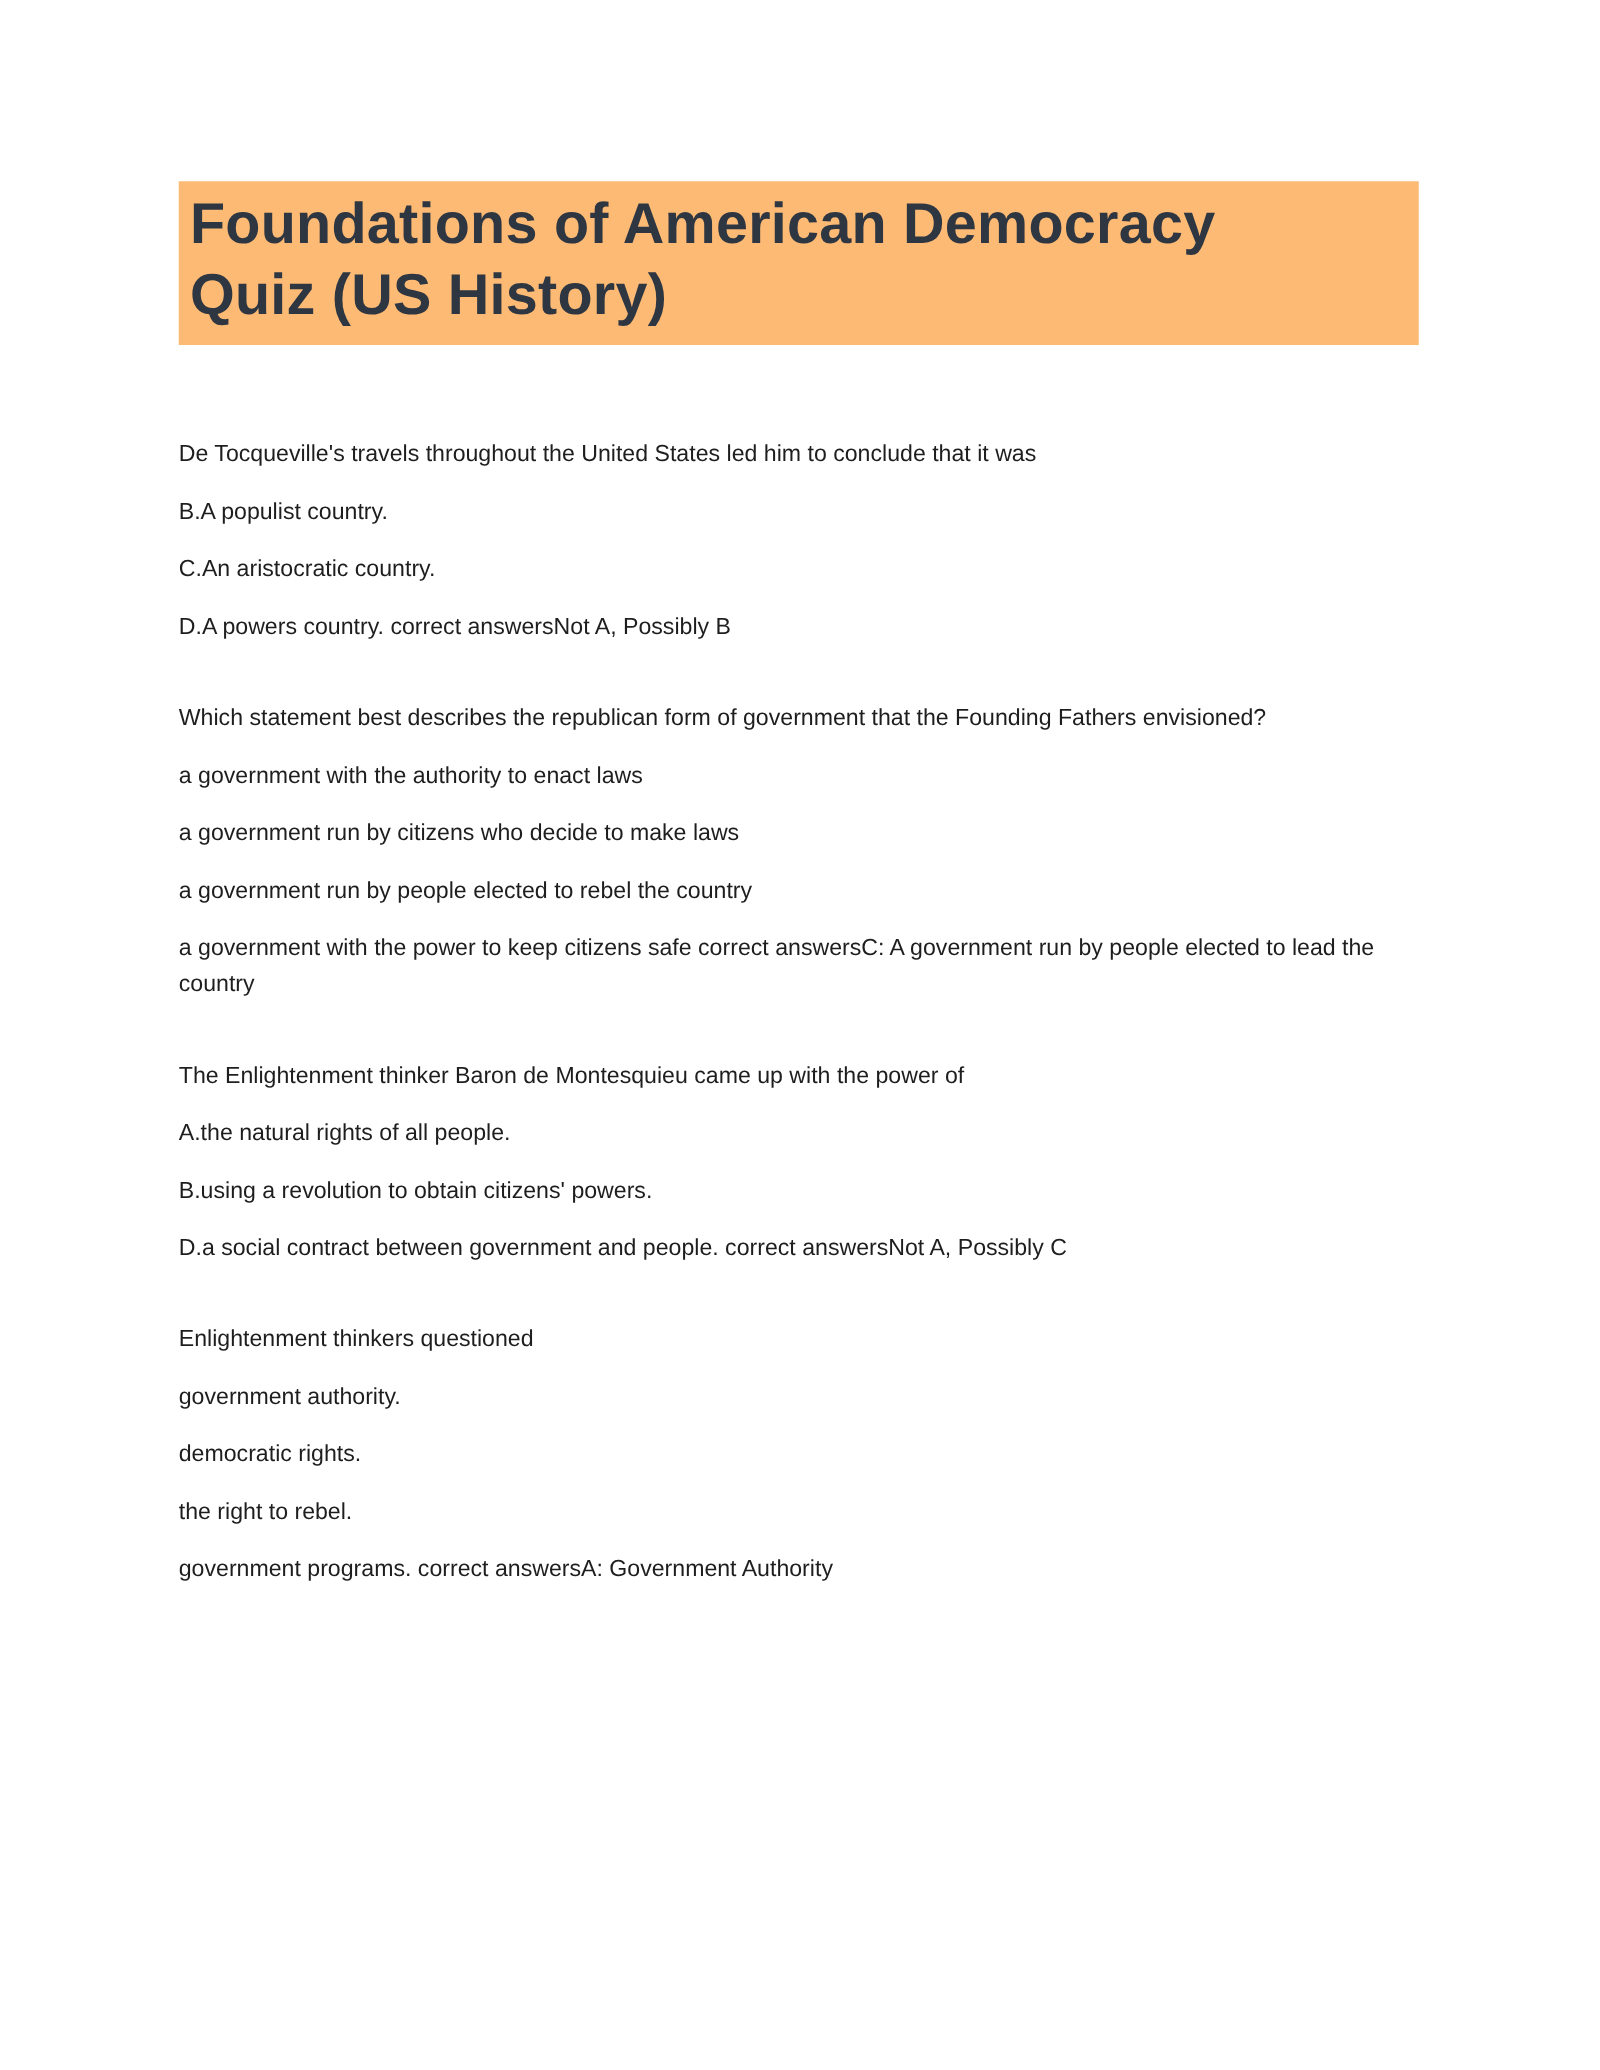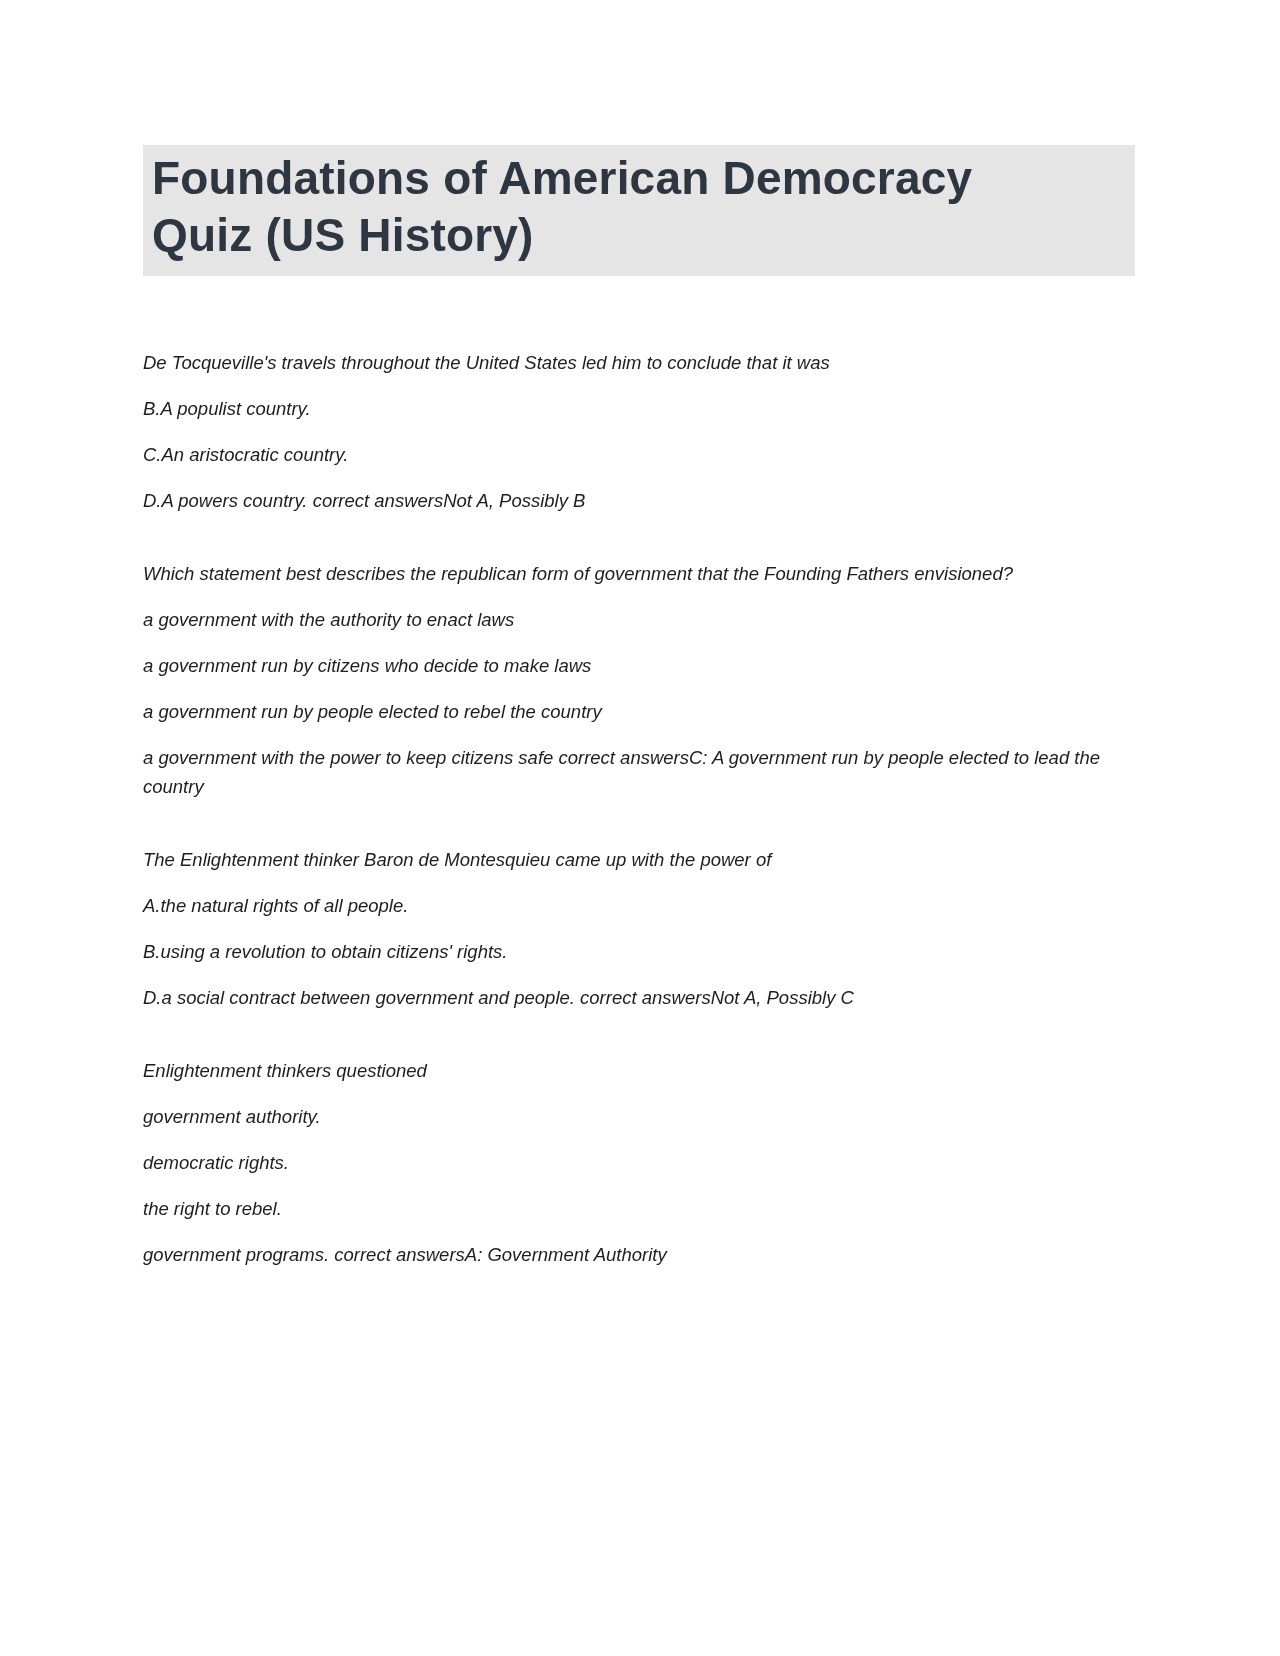--- a/index.html
+++ b/index.html
@@ -11,21 +11,21 @@
     position: relative;
     width: 1280px;
     height: 1656px;
     background: #ffffff;
     box-sizing: border-box;
     padding: 145px 145px 0 143px;
     font-family: "Liberation Sans", sans-serif;
     overflow: hidden;
   }
   .title-block {
-    background: #e5e5e5;
+    background: #fdba74;
     color: #2e3642;
     padding: 5px 12px 12px 9px;
     margin: 0 0 72px 0;
   }
   .title-block h1 {
     margin: 0;
     font-size: 46px;
     line-height: 57px;
     font-weight: 700;
     letter-spacing: 0.2px;
@@ -34,21 +34,20 @@
   .title-line { display: block; }
   .question-block {
     margin: 0 0 44px 0;
   }
   .para {
     margin: 0 0 17px 0;
     font-size: 18.5px;
     line-height: 29px;
     color: #1e1e1e;
     font-weight: 400;
-    font-style: italic;
   }
 </style>
 </head>
 <body>
 
 <div class="page">
 
   <header class="title-block">
     <h1>
       <span class="title-line">Foundations of American Democracy</span>
@@ -69,21 +68,21 @@
       <p class="para">Which statement best describes the republican form of government that the Founding Fathers envisioned?</p>
       <p class="para">a government with the authority to enact laws</p>
       <p class="para">a government run by citizens who decide to make laws</p>
       <p class="para">a government run by people elected to rebel the country</p>
       <p class="para">a government with the power to keep citizens safe correct answersC: A government run by people elected to lead the country</p>
     </section>
 
     <section class="question-block">
       <p class="para">The Enlightenment thinker Baron de Montesquieu came up with the power of</p>
       <p class="para">A.the natural rights of all people.</p>
-      <p class="para">B.using a revolution to obtain citizens' rights.</p>
+      <p class="para">B.using a revolution to obtain citizens' powers.</p>
       <p class="para">D.a social contract between government and people. correct answersNot A, Possibly C</p>
     </section>
 
     <section class="question-block">
       <p class="para">Enlightenment thinkers questioned</p>
       <p class="para">government authority.</p>
       <p class="para">democratic rights.</p>
       <p class="para">the right to rebel.</p>
       <p class="para">government programs. correct answersA: Government Authority</p>
     </section>

